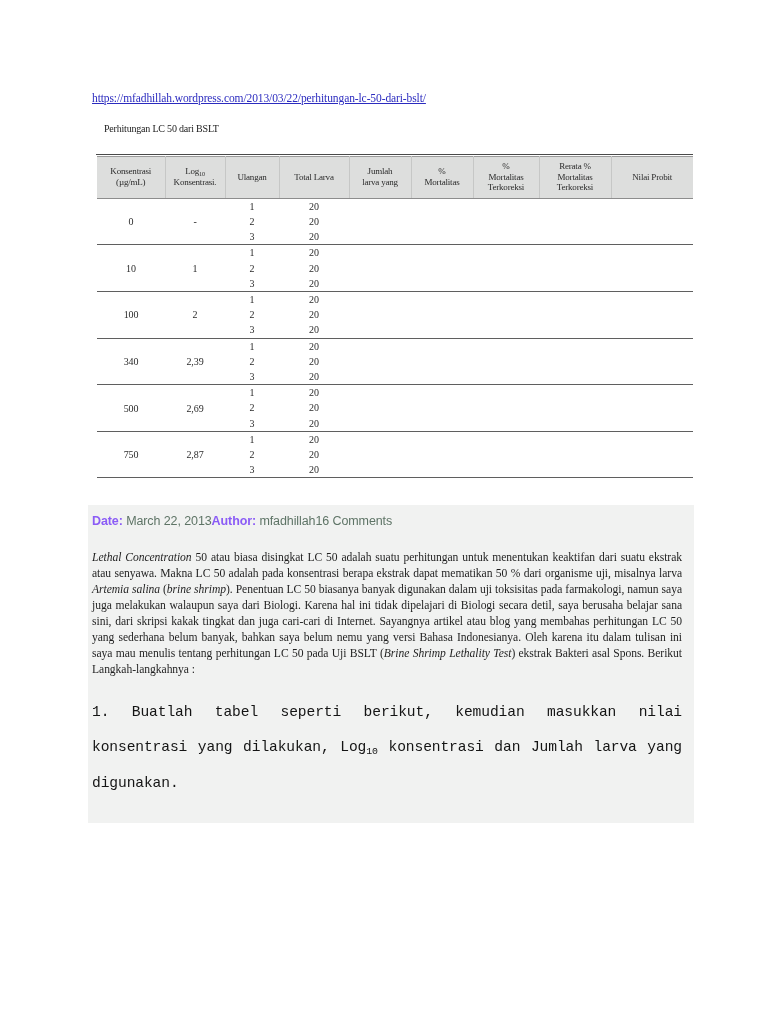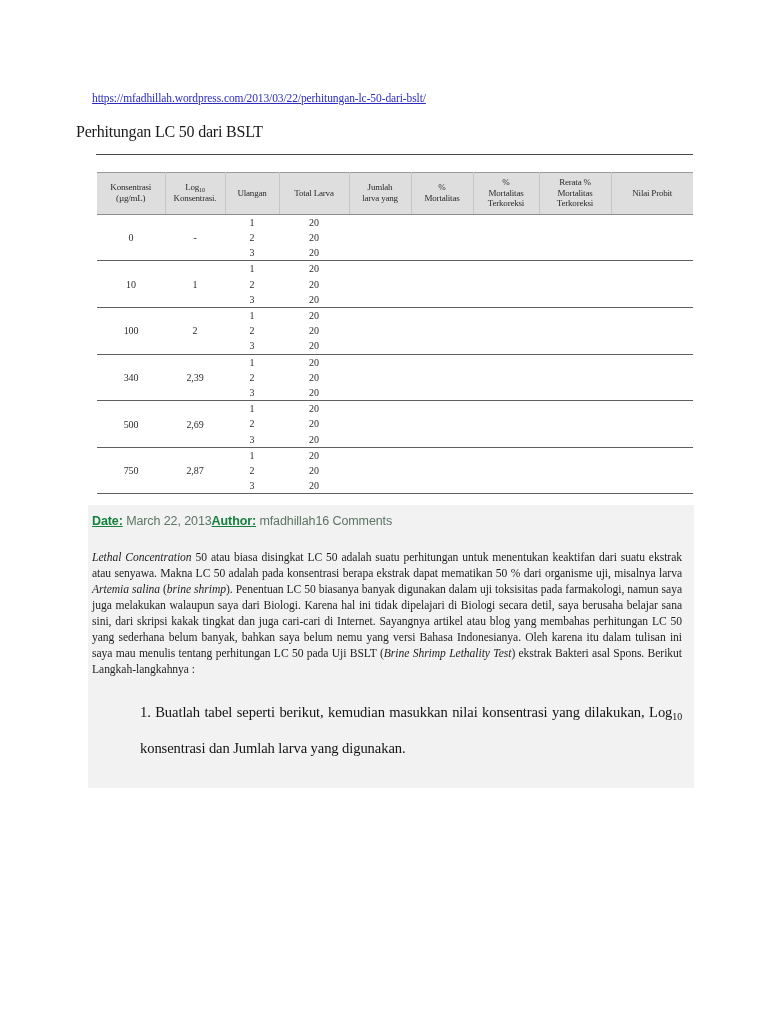--- a/index.html
+++ b/index.html
@@ -35,43 +35,43 @@
   }
   .url-link {
     color: #2b2bbf;
     text-decoration: underline;
     text-underline-offset: 1px;
     white-space: nowrap;
   }
 
   .doc-title {
     position: absolute;
-    left: 76px;
+    left: 104px;
     top: 123px;
     font-family: "Liberation Serif", serif;
-    font-size: 16px;
+    font-size: 10px;
     color: #1a1a1a;
     letter-spacing: -0.2px;
     white-space: nowrap;
   }
 
   .top-rule {
     position: absolute;
     left: 96px;
     top: 154px;
     width: 597px;
     height: 0;
     border-top: 1.3px solid #4a4a4a;
   }
 
   
   .tbl-wrap {
     position: absolute;
     left: 97px;
-    top: 172px;
+    top: 156px;
     width: 596px;
   }
   table.data {
     border-collapse: collapse;
     width: 596px;
     table-layout: fixed;
   }
   table.data thead th {
     background: #dddedd;
     border-top: 1.6px solid #9a9a9a;
@@ -130,49 +130,47 @@
   }
   .meta {
     font-family: "Liberation Sans", sans-serif;
     font-size: 12.5px;
     font-weight: bold;
     padding: 9px 0 0 4px;
     letter-spacing: -0.1px;
     white-space: nowrap;
   }
   .meta .lbl {
-    color: #15803d;
+    color: #8b5cf6;
     font-weight: bold;
-    text-decoration: underline;
   }
   .meta .val {
     color: #5e7466;
     font-weight: normal;
   }
 
   .body-text {
     font-family: "Liberation Serif", serif;
     font-size: 11.6px;
     line-height: 16px;
     color: #1f1f1f;
     text-align: justify;
     padding: 22px 12px 0 4px;
     letter-spacing: -0.05px;
   }
   .body-text i { font-style: italic; }
 
   .step-text {
-    font-family: Liberation Serif, serif;
+    font-family: Liberation Mono, monospace;
     font-size: 14.6px;
     line-height: 35px;
     color: #141414;
     text-align: justify;
     padding: 17px 12px 22px 4px;
     letter-spacing: -0.1px;
-    margin-left: 48px;
   }
   sub { font-size: 0.68em; vertical-align: baseline; position: relative; top: 0.26em; }
 </style>
 </head>
 <body>
 
 <div class="page">
 
   <div class="url-line">
     <a class="url-link" href="#">https://mfadhillah.wordpress.com/2013/03/22/perhitungan-lc-50-dari-bslt/</a>

